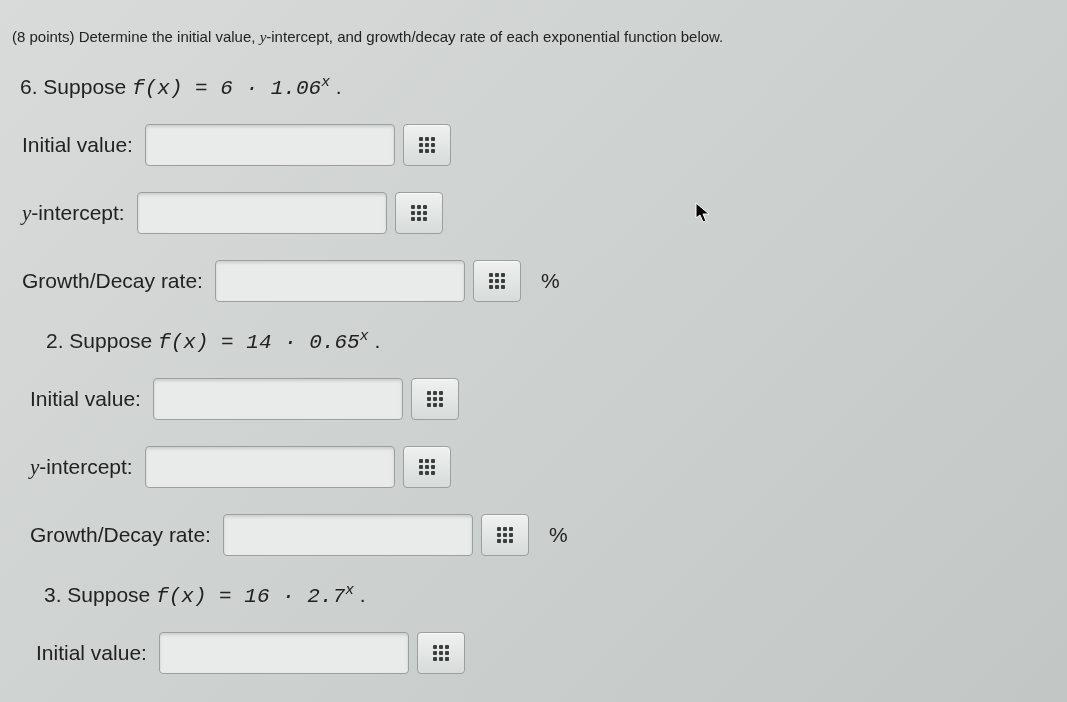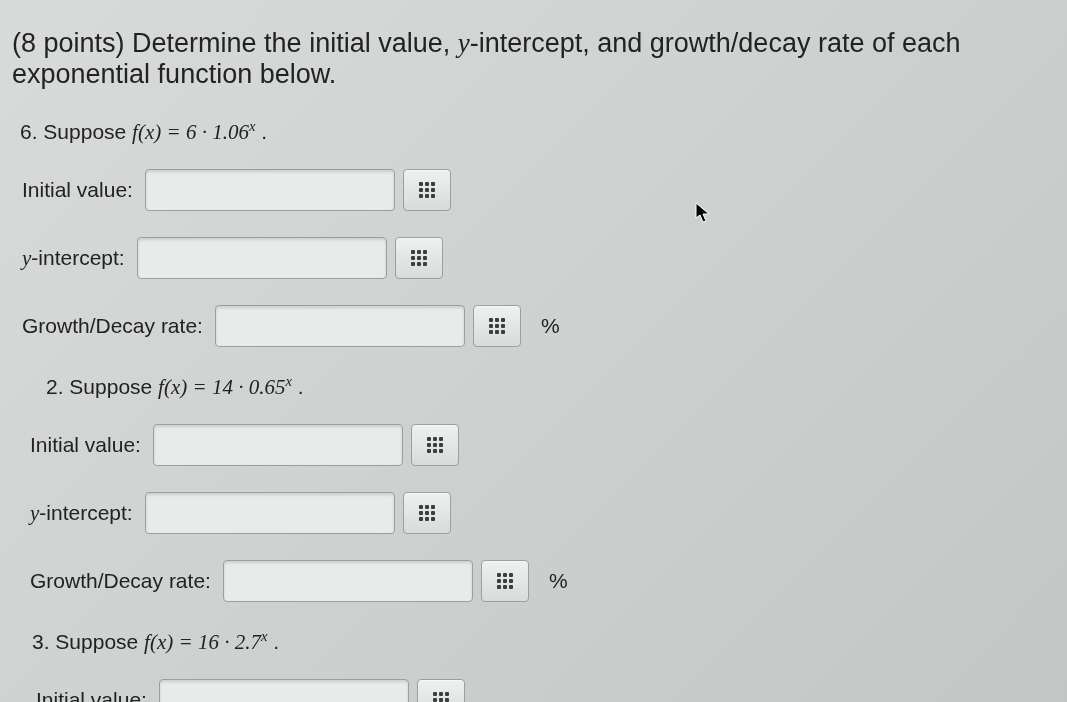--- a/index.html
+++ b/index.html
@@ -9,29 +9,29 @@
     background: linear-gradient(135deg, #d8dbd9 0%, #cdd1cf 50%, #c2c7c5 100%);
     font-family: Arial, Helvetica, sans-serif;
     font-size: 21px;
     color: #222;
     padding: 28px 12px 12px 12px;
     overflow: hidden;
     position: relative;
   }
   .instruction {
     margin-bottom: 28px;
-    font-size: 27px;
+    font-size: 15px;
   }
   .instruction .ital { font-style: italic; font-family: 'Times New Roman', serif; }
   .qprompt {
     margin: 0 0 24px 8px;
     font-size: 21px;
   }
   .math {
-    font-family: Liberation Serif, serif;
+    font-family: Liberation Mono, monospace;
     font-style: italic;
   }
   .sup { font-size: 0.7em; vertical-align: super; font-style: italic; }
   .row {
     display: flex;
     align-items: center;
     margin: 0 0 26px 10px;
     gap: 12px;
   }
   .label {
@@ -205,21 +205,21 @@
         <span></span>
         <span></span>
         <span></span>
         <span></span>
         <span></span>
       </div>
   </div>
   <div class="suffix">%</div>
 </div>
 
-<div class="qprompt" style="margin-left:20px;">
+<div class="qprompt" style="margin-left:32px;">
   <span>3. Suppose </span><span class="math"><span>f(x) = 16 · 2.7</span><span class="sup">x</span></span><span> .</span>
 </div>
 
 <div class="row" style="margin-left:24px; margin-bottom:20px;">
   <div class="label">Initial value:</div>
   <input class="input" type="text" style="">
   <div class="kbd-btn">
     <div class="grid-icon">
         <span></span>
         <span></span>

